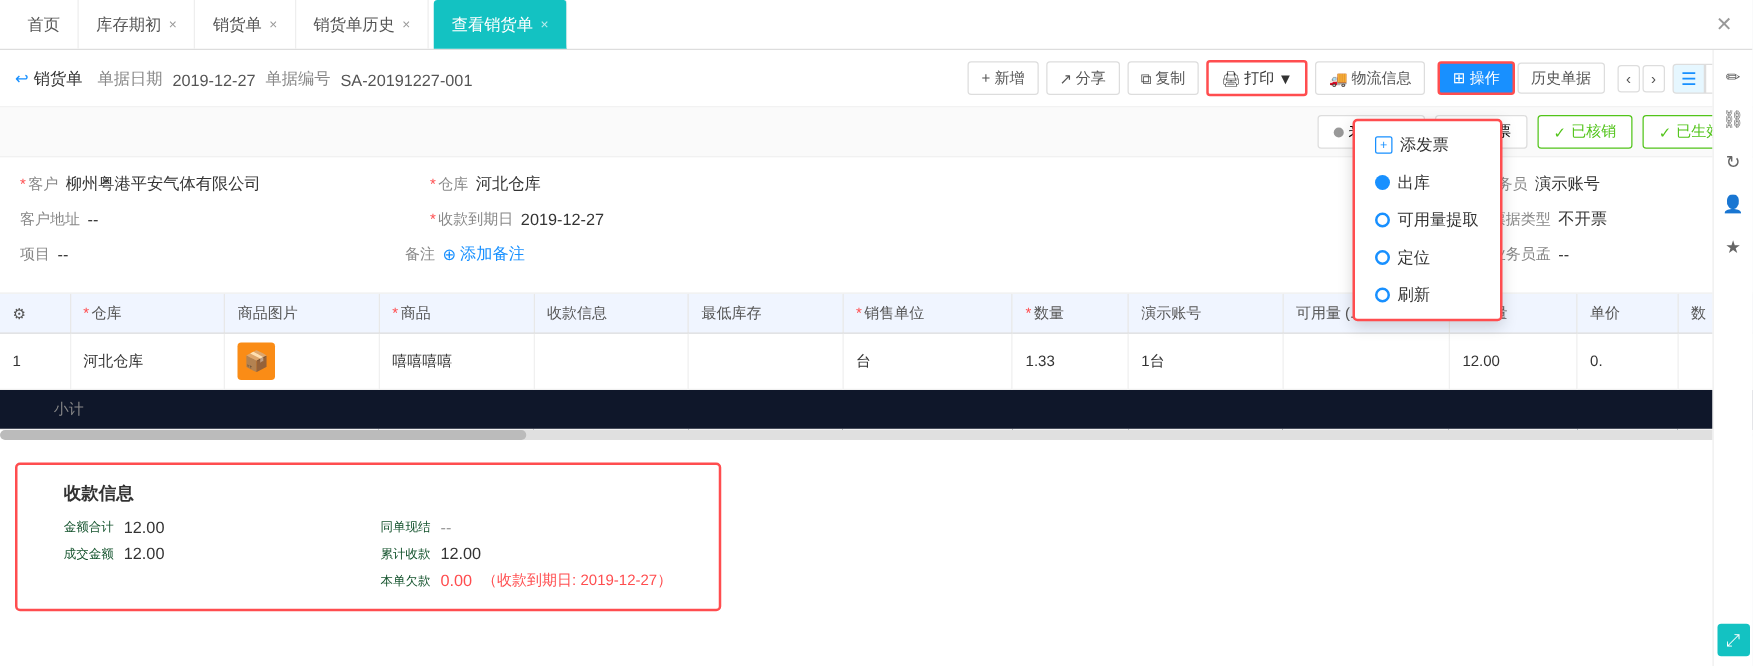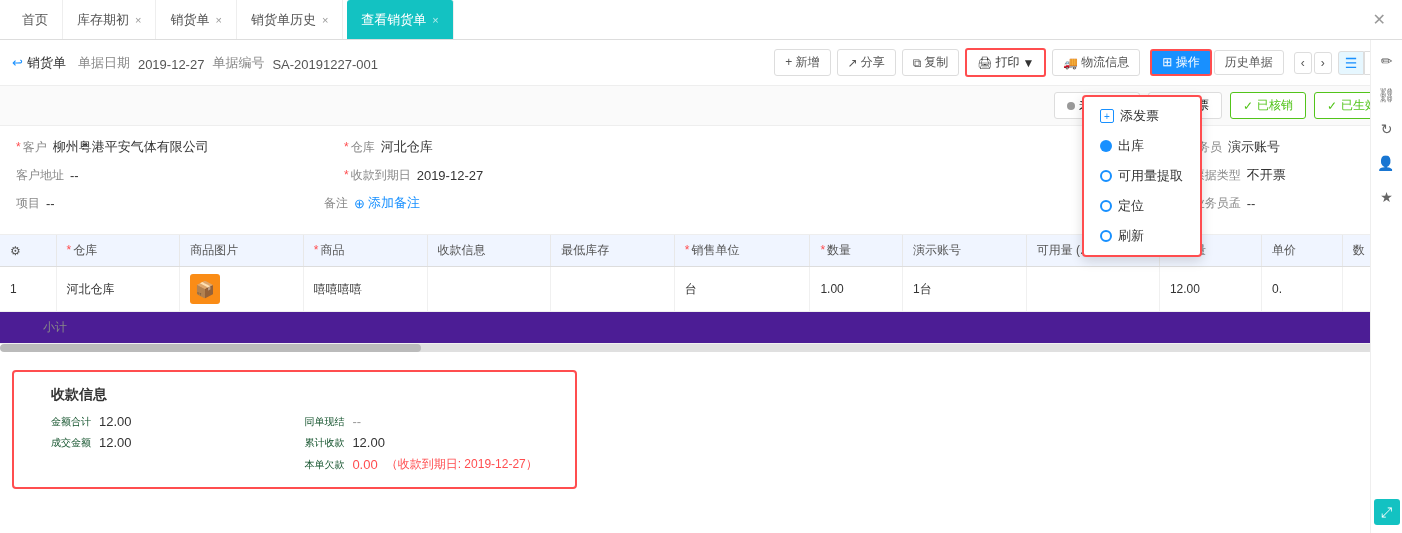--- a/index.html
+++ b/index.html
@@ -117,21 +117,21 @@
       padding: 7px 10px; text-align: left; font-weight: normal;
       border-right: 1px solid #e8e8e8; border-bottom: 1px solid #ddd;
       white-space: nowrap; color: #555;
     }
     thead th.required::before { content: '*'; color: #ff4d4f; margin-right: 2px; }
     tbody tr { border-bottom: 1px solid #f0f0f0; }
     tbody td {
       padding: 7px 10px; border-right: 1px solid #f0f0f0;
       white-space: nowrap;
     }
-    .subtotal-row td { background: #4c1d95; color: #888; padding-left: 43px; }
+    .subtotal-row td { background: #0f172a; color: #888; padding-left: 43px; }
     .product-thumb {
       width: 30px; height: 30px; background: #fa8c16;
       border-radius: 3px; display: flex; align-items: center;
       justify-content: center; color: #fff; font-size: 16px;
     }
 
     
     .table-scroll-bar {
       height: 8px; background: #e0e0e0; margin: 0 0 4px 0;
       border-radius: 4px; position: relative; overflow: hidden;
@@ -390,21 +390,21 @@
           <tr>
             <td>1</td>
             <td>河北仓库</td>
             <td>
               <div class="product-thumb">📦</div>
             </td>
             <td>嘻嘻嘻嘻</td>
             <td></td>
             <td></td>
             <td>台</td>
-            <td>1.00</td>
+            <td>1.33</td>
             <td>1台</td>
             <td></td>
             <td>12.00</td>
             <td>0.</td>
             <td></td>
           </tr>
           <tr class="subtotal-row">
             <td colspan="13">小计</td>
           </tr>
         </tbody>

